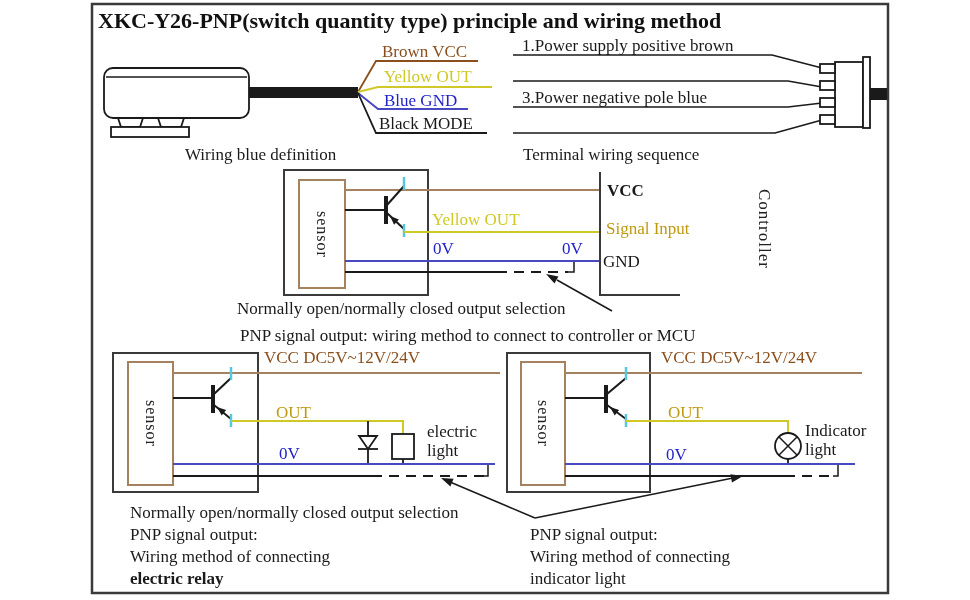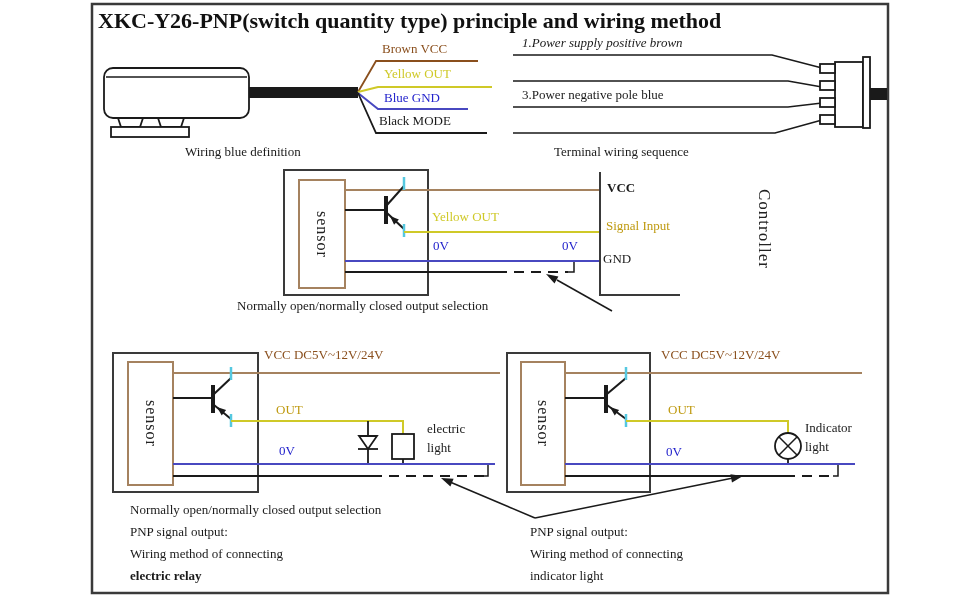--- a/index.html
+++ b/index.html
@@ -1,19 +1,19 @@
 <!DOCTYPE html>
 <html style="--brown-text: #8a4f1d; --brown-wire: #a5825f; --yellow: #cfc928; --golden: #bf9a10; --blue-text: #2323cc; --blue-wire: #4848c0; --cyan: #55c8e0; --line: #1a1a1a; --box: #3a3a3a; --frame: #3a3a3a;"><head>
 <meta charset="utf-8">
 <style>
   html,body{margin:0;padding:0;background:#fff;}
   .page{position:relative;width:970px;height:600px;background:#ffffff;overflow:hidden;
         font-family:"Liberation Serif", serif;text-align:center;}
   svg{position:absolute;left:0;top:0;}
-  .lbl{position:absolute;font-family:"Liberation Serif", serif;font-size:13px;color:#1a1a1a;
+  .lbl{position:absolute;font-family:"Liberation Serif", serif;font-size:17px;color:#1a1a1a;
        white-space:nowrap;line-height:1.25;}
   .title{position:absolute;font-family:"Liberation Serif", serif;font-size:22px;font-weight:bold;
          color:#111;white-space:nowrap;}
   .brown{color:var(--brown-text);}
   .yellow{color:var(--yellow);}
   .golden{color:var(--golden);}
   .blue{color:var(--blue-text);}
   .vtext{position:absolute;writing-mode:vertical-rl;display:flex;align-items:center;justify-content:center;
          font-family:"Liberation Serif", serif;font-size:16px;color:#222;letter-spacing:1px;}
   
@@ -163,33 +163,34 @@
   </svg>
 
   <div class="title" style="left:98px;top:8px;">XKC-Y26-PNP(switch quantity type) principle and wiring method</div>
 
   <div class="lbl brown" style="left:382px;top:41px;">Brown VCC</div>
   <div class="lbl yellow" style="left:384px;top:66px;">Yellow OUT</div>
   <div class="lbl blue" style="left:384px;top:90px;">Blue GND</div>
   <div class="lbl" style="left:379px;top:113px;">Black MODE</div>
   <div class="lbl" style="left:185px;top:144px;">Wiring blue definition</div>
 
-  <div class="lbl" style="left:522px;top:35px;font-style:italic;">1.Power supply positive brown</div>
+  <div class="lbl" style="left:522px;top:35px;">1.Power supply positive brown</div>
   <div class="lbl" style="left:522px;top:87px;">3.Power negative pole blue</div>
-  <div class="lbl" style="left:554px;top:144px;">Terminal wiring sequence</div>
+  <div class="lbl" style="left:523px;top:144px;">Terminal wiring sequence</div>
 
   <div class="vtext" style="left:299px;top:180px;width:46px;height:108px;">sensor</div>
   <div class="lbl yellow" style="left:432px;top:209px;">Yellow OUT</div>
   <div class="lbl blue" style="left:433px;top:238px;">0V</div>
   <div class="lbl blue" style="left:562px;top:238px;">0V</div>
   <div class="lbl" style="left:607px;top:180px;font-weight:bold;">VCC</div>
   <div class="lbl golden" style="left:606px;top:218px;">Signal Input</div>
   <div class="lbl" style="left:603px;top:251px;">GND</div>
   <div class="vtext" style="left:750px;top:178px;width:28px;height:102px;font-size:17px;">Controller</div>
   <div class="lbl" style="left:237px;top:298px;">Normally open/normally closed output selection</div>
+  <div class="lbl" style="left:240px;top:325px;">PNP signal output: wiring method to connect to controller or MCU</div>
 
   <div class="vtext" style="left:128px;top:362px;width:45px;height:123px;">sensor</div>
   <div class="lbl brown" style="left:264px;top:347px;">VCC DC5V~12V/24V</div>
   <div class="lbl golden" style="left:276px;top:402px;">OUT</div>
   <div class="lbl blue" style="left:279px;top:443px;">0V</div>
   <div class="lbl" style="left:427px;top:421px;">electric</div>
   <div class="lbl" style="left:427px;top:440px;">light</div>
 
   <div class="vtext" style="left:521px;top:362px;width:44px;height:123px;">sensor</div>
   <div class="lbl brown" style="left:661px;top:347px;">VCC DC5V~12V/24V</div>

